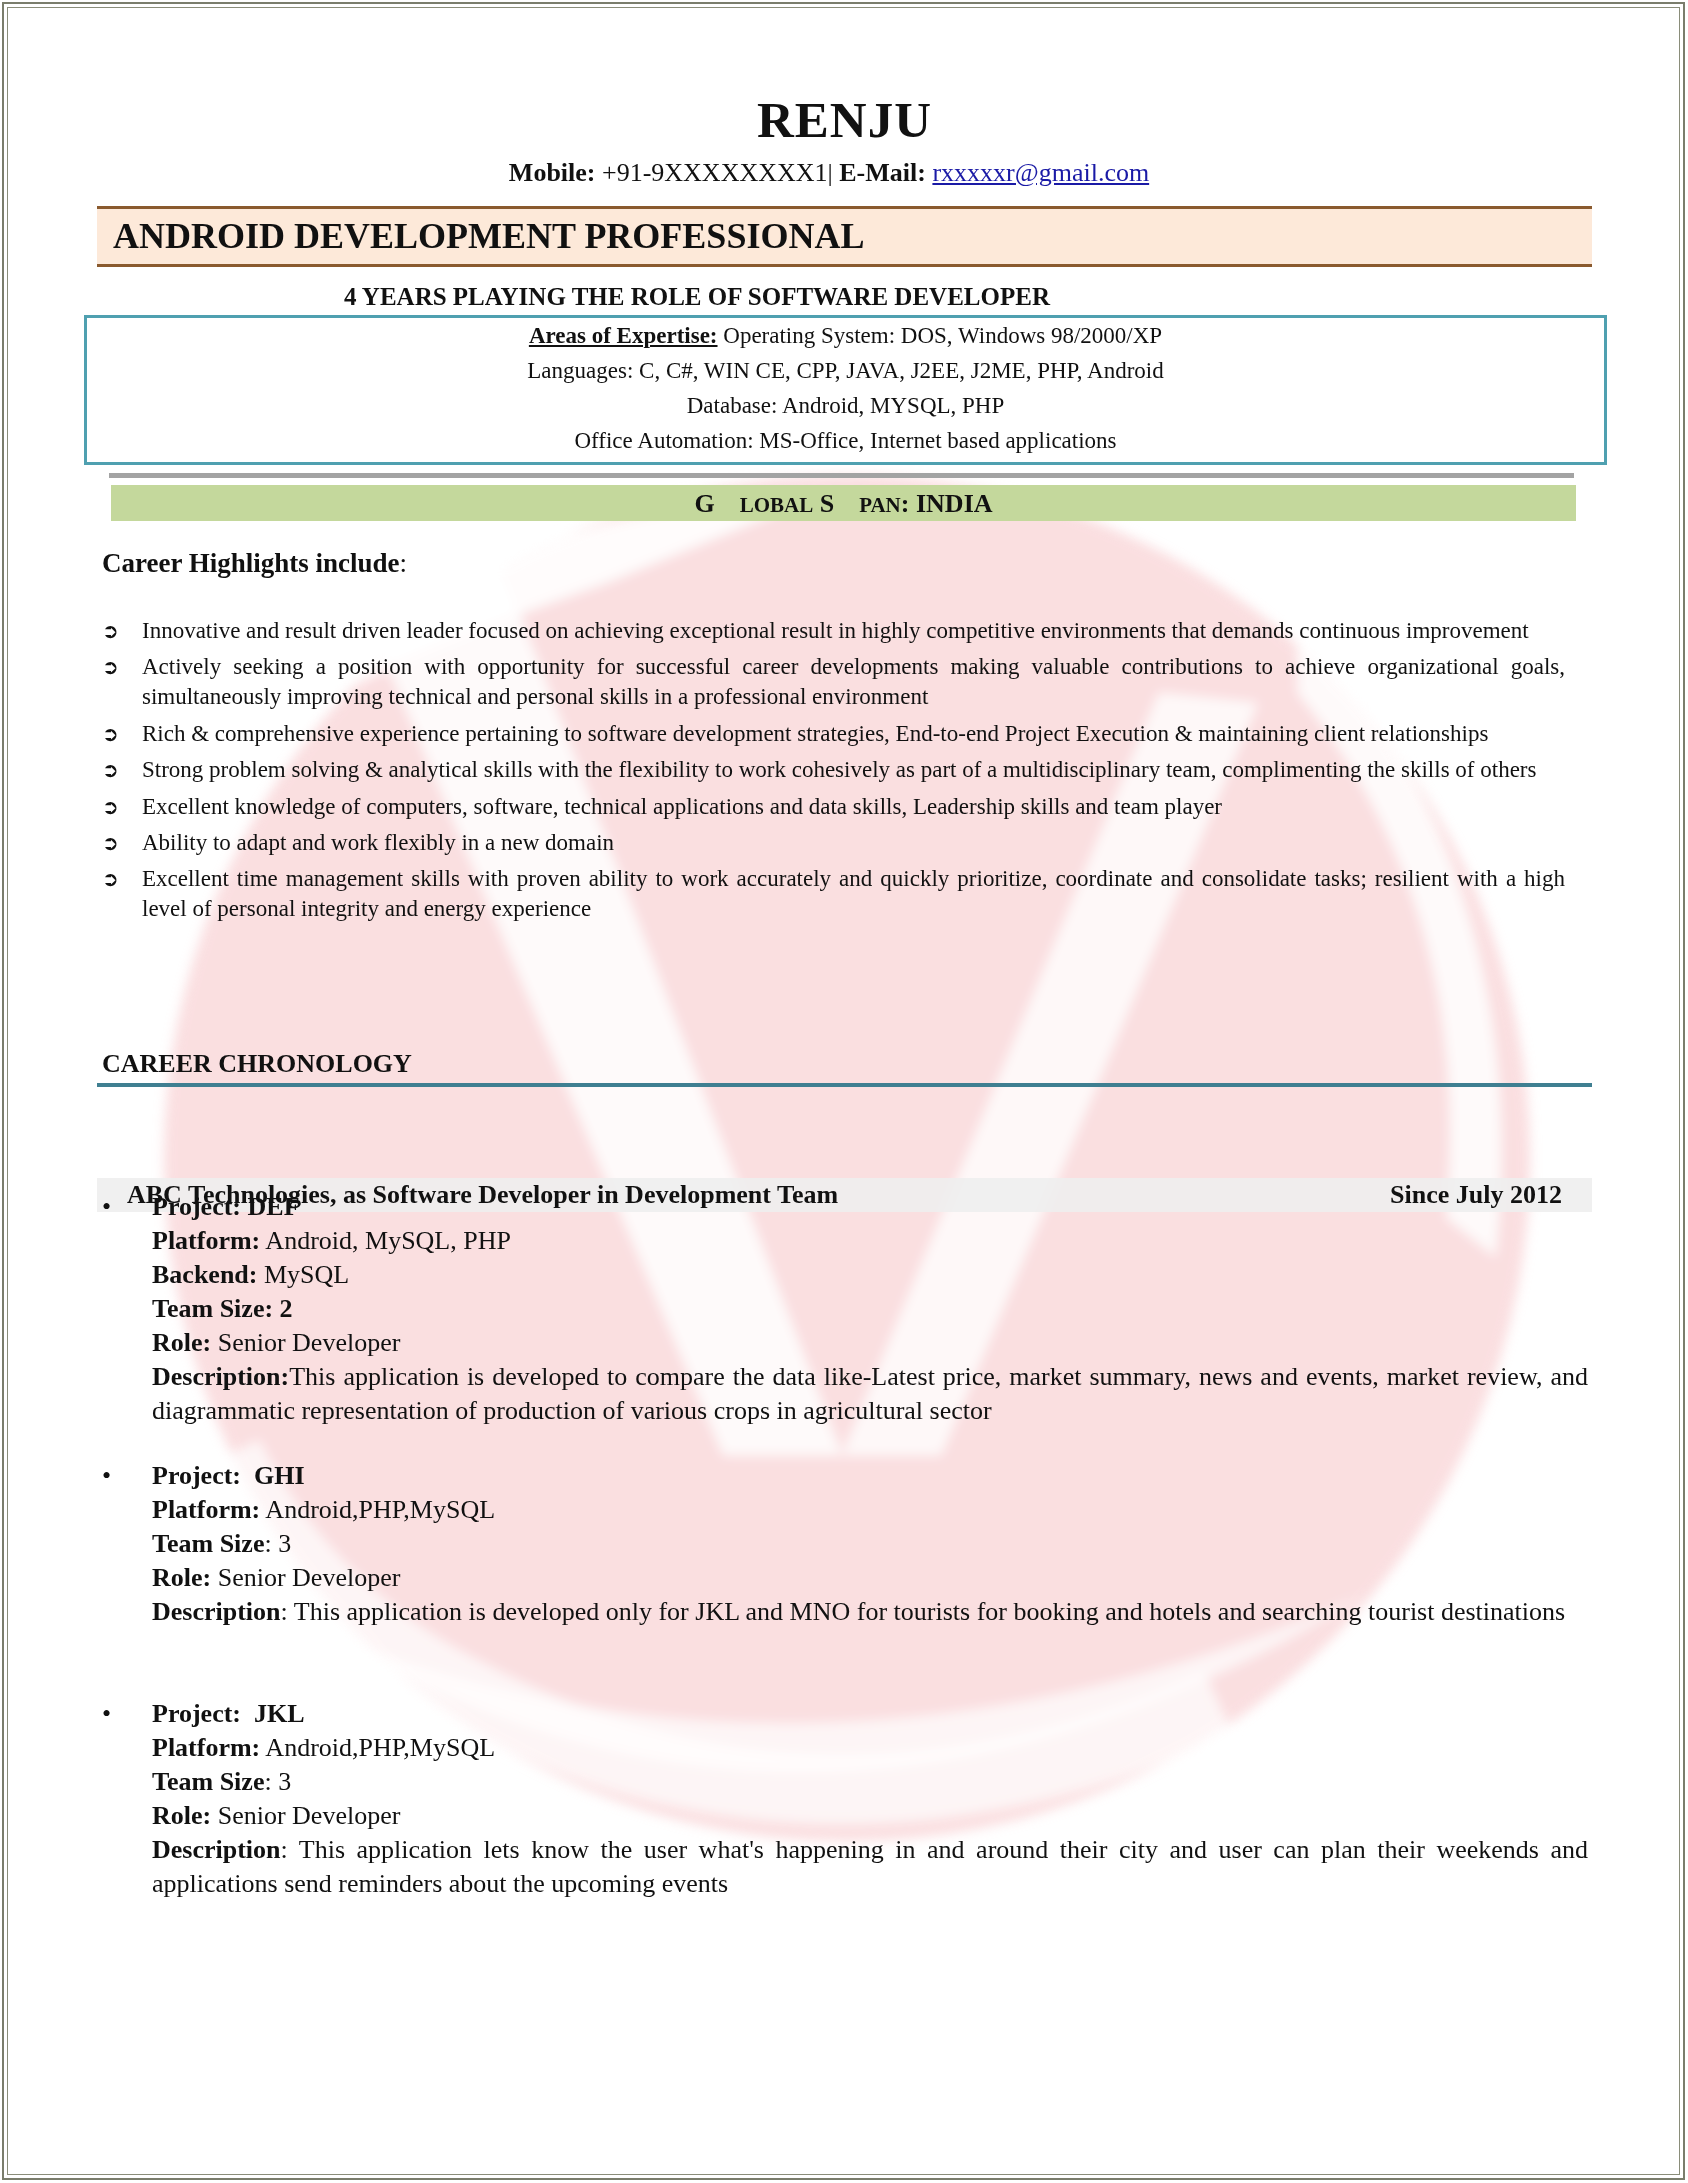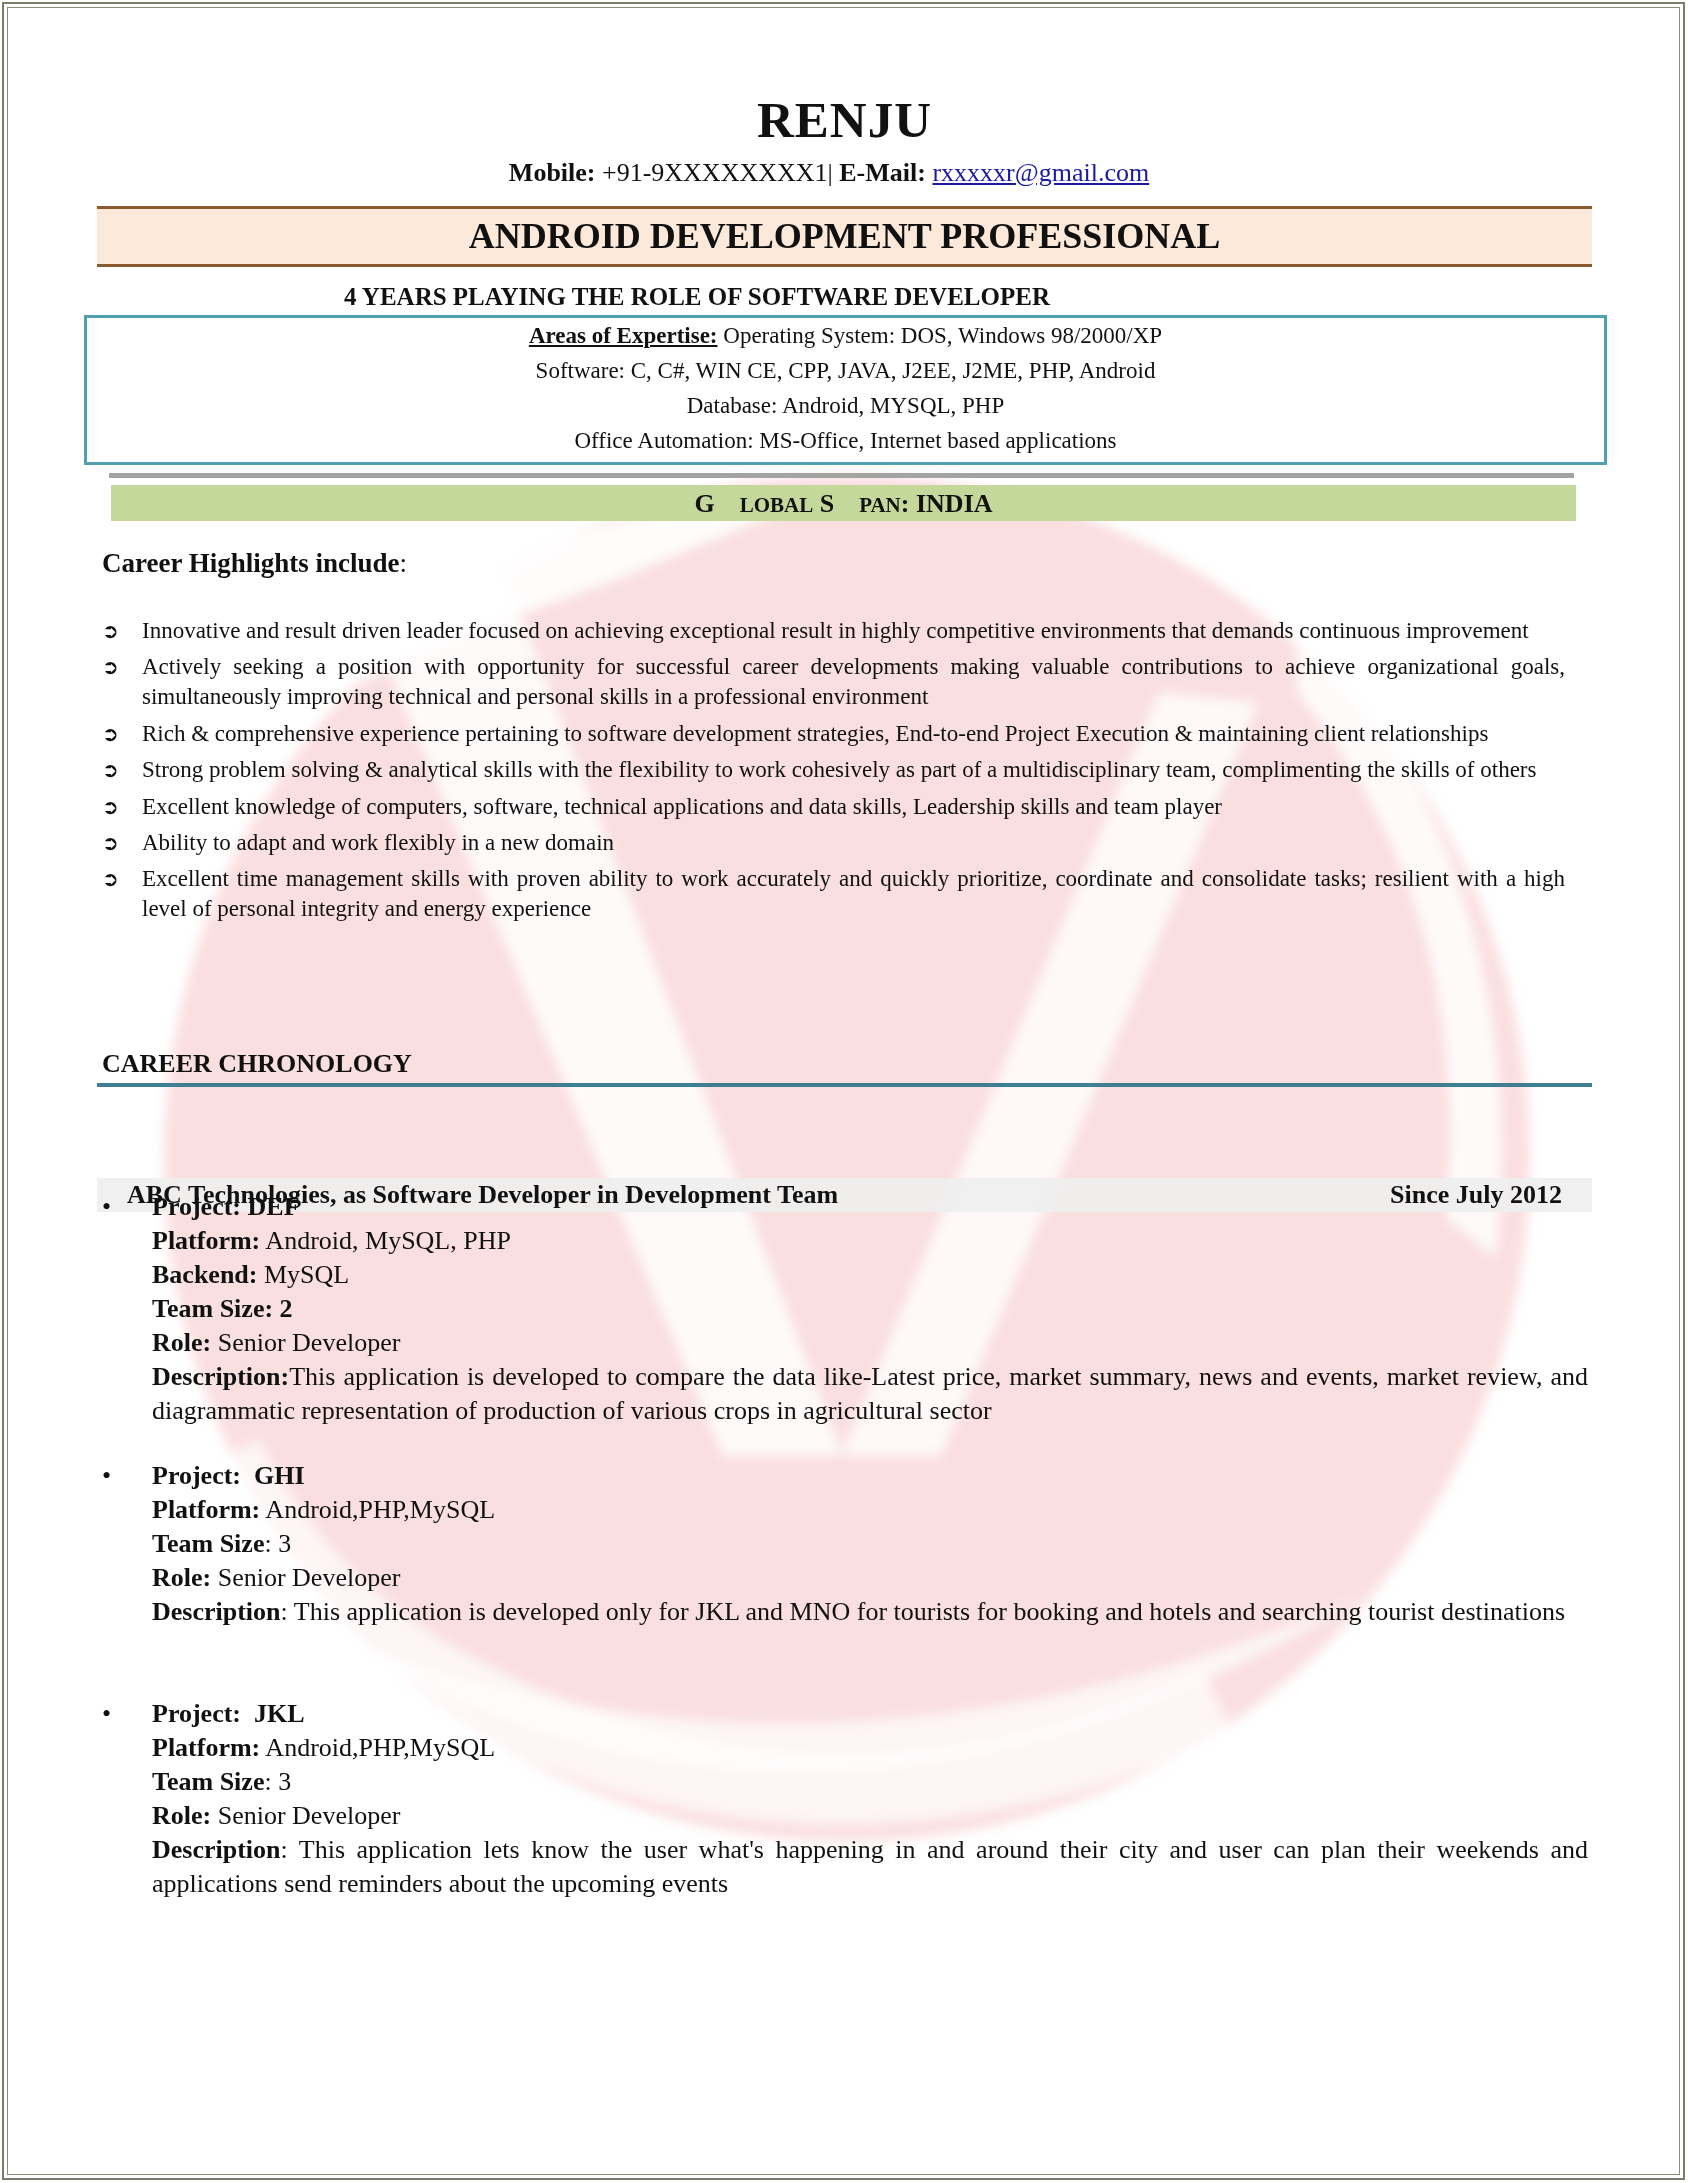--- a/index.html
+++ b/index.html
@@ -27,22 +27,22 @@
   .contact {
     position: absolute; top: 156px; left: 0; width: 1658px; text-align: center;
     font-size: 26px; line-height: 34px;
   }
   .contact b { font-weight: bold; }
   .contact a { color: #1a1aa6; text-decoration: underline; }
 
   .headline-band {
     position: absolute; left: 97px; top: 206px; width: 1495px; height: 61px;
     background: #fde9d9; border-top: 3px solid #8a5a2e; border-bottom: 3px solid #8a5a2e;
-    box-sizing: border-box; text-align: center;
-    font-size: 36px; font-weight: bold; line-height: 55px;
+    box-sizing: border-box; 
+    font-size: 36px; font-weight: bold; line-height: 55px; padding-left: 16px;
   }
   .subheadline {
     position: absolute; top: 281px; left: 0; width: 1394px; text-align: center;
     font-size: 25px; font-weight: bold; line-height: 32px;
   }
   .expertise-box {
     position: absolute; left: 84px; top: 315px; width: 1523px; height: 150px;
     border: 3px solid #4fa0b0; box-sizing: border-box; background: rgba(255,255,255,0.85);
     text-align: center; font-size: 23px; line-height: 35px; padding-top: 0;
   }
@@ -129,21 +129,21 @@
 
   <div class="headline-band">ANDROID DEVELOPMENT PROFESSIONAL</div>
 
   <div class="subheadline">4 YEARS PLAYING THE ROLE OF SOFTWARE DEVELOPER</div>
 
   <div class="expertise-box">
     <div>
       <span class="label">Areas of Expertise:</span>
       <span>Operating System: DOS, Windows 98/2000/XP</span>
     </div>
-    <div>Software: C, C#, WIN CE, CPP, JAVA, J2EE, J2ME, PHP, Android</div>
+    <div>Languages: C, C#, WIN CE, CPP, JAVA, J2EE, J2ME, PHP, Android</div>
     <div>Database: Android, MYSQL, PHP</div>
     <div>Office Automation: MS-Office, Internet based applications</div>
   </div>
 
   <div class="gray-rule"></div>
 
   <div class="global-band"><span class="sc">G</span><span class="scs">LOBAL</span> <span class="sc">S</span><span class="scs">PAN</span><span class="sc">: INDIA</span></div>
 
   <div class="highlights-title">
     <span>Career Highlights include</span><span class="colon">:</span>

